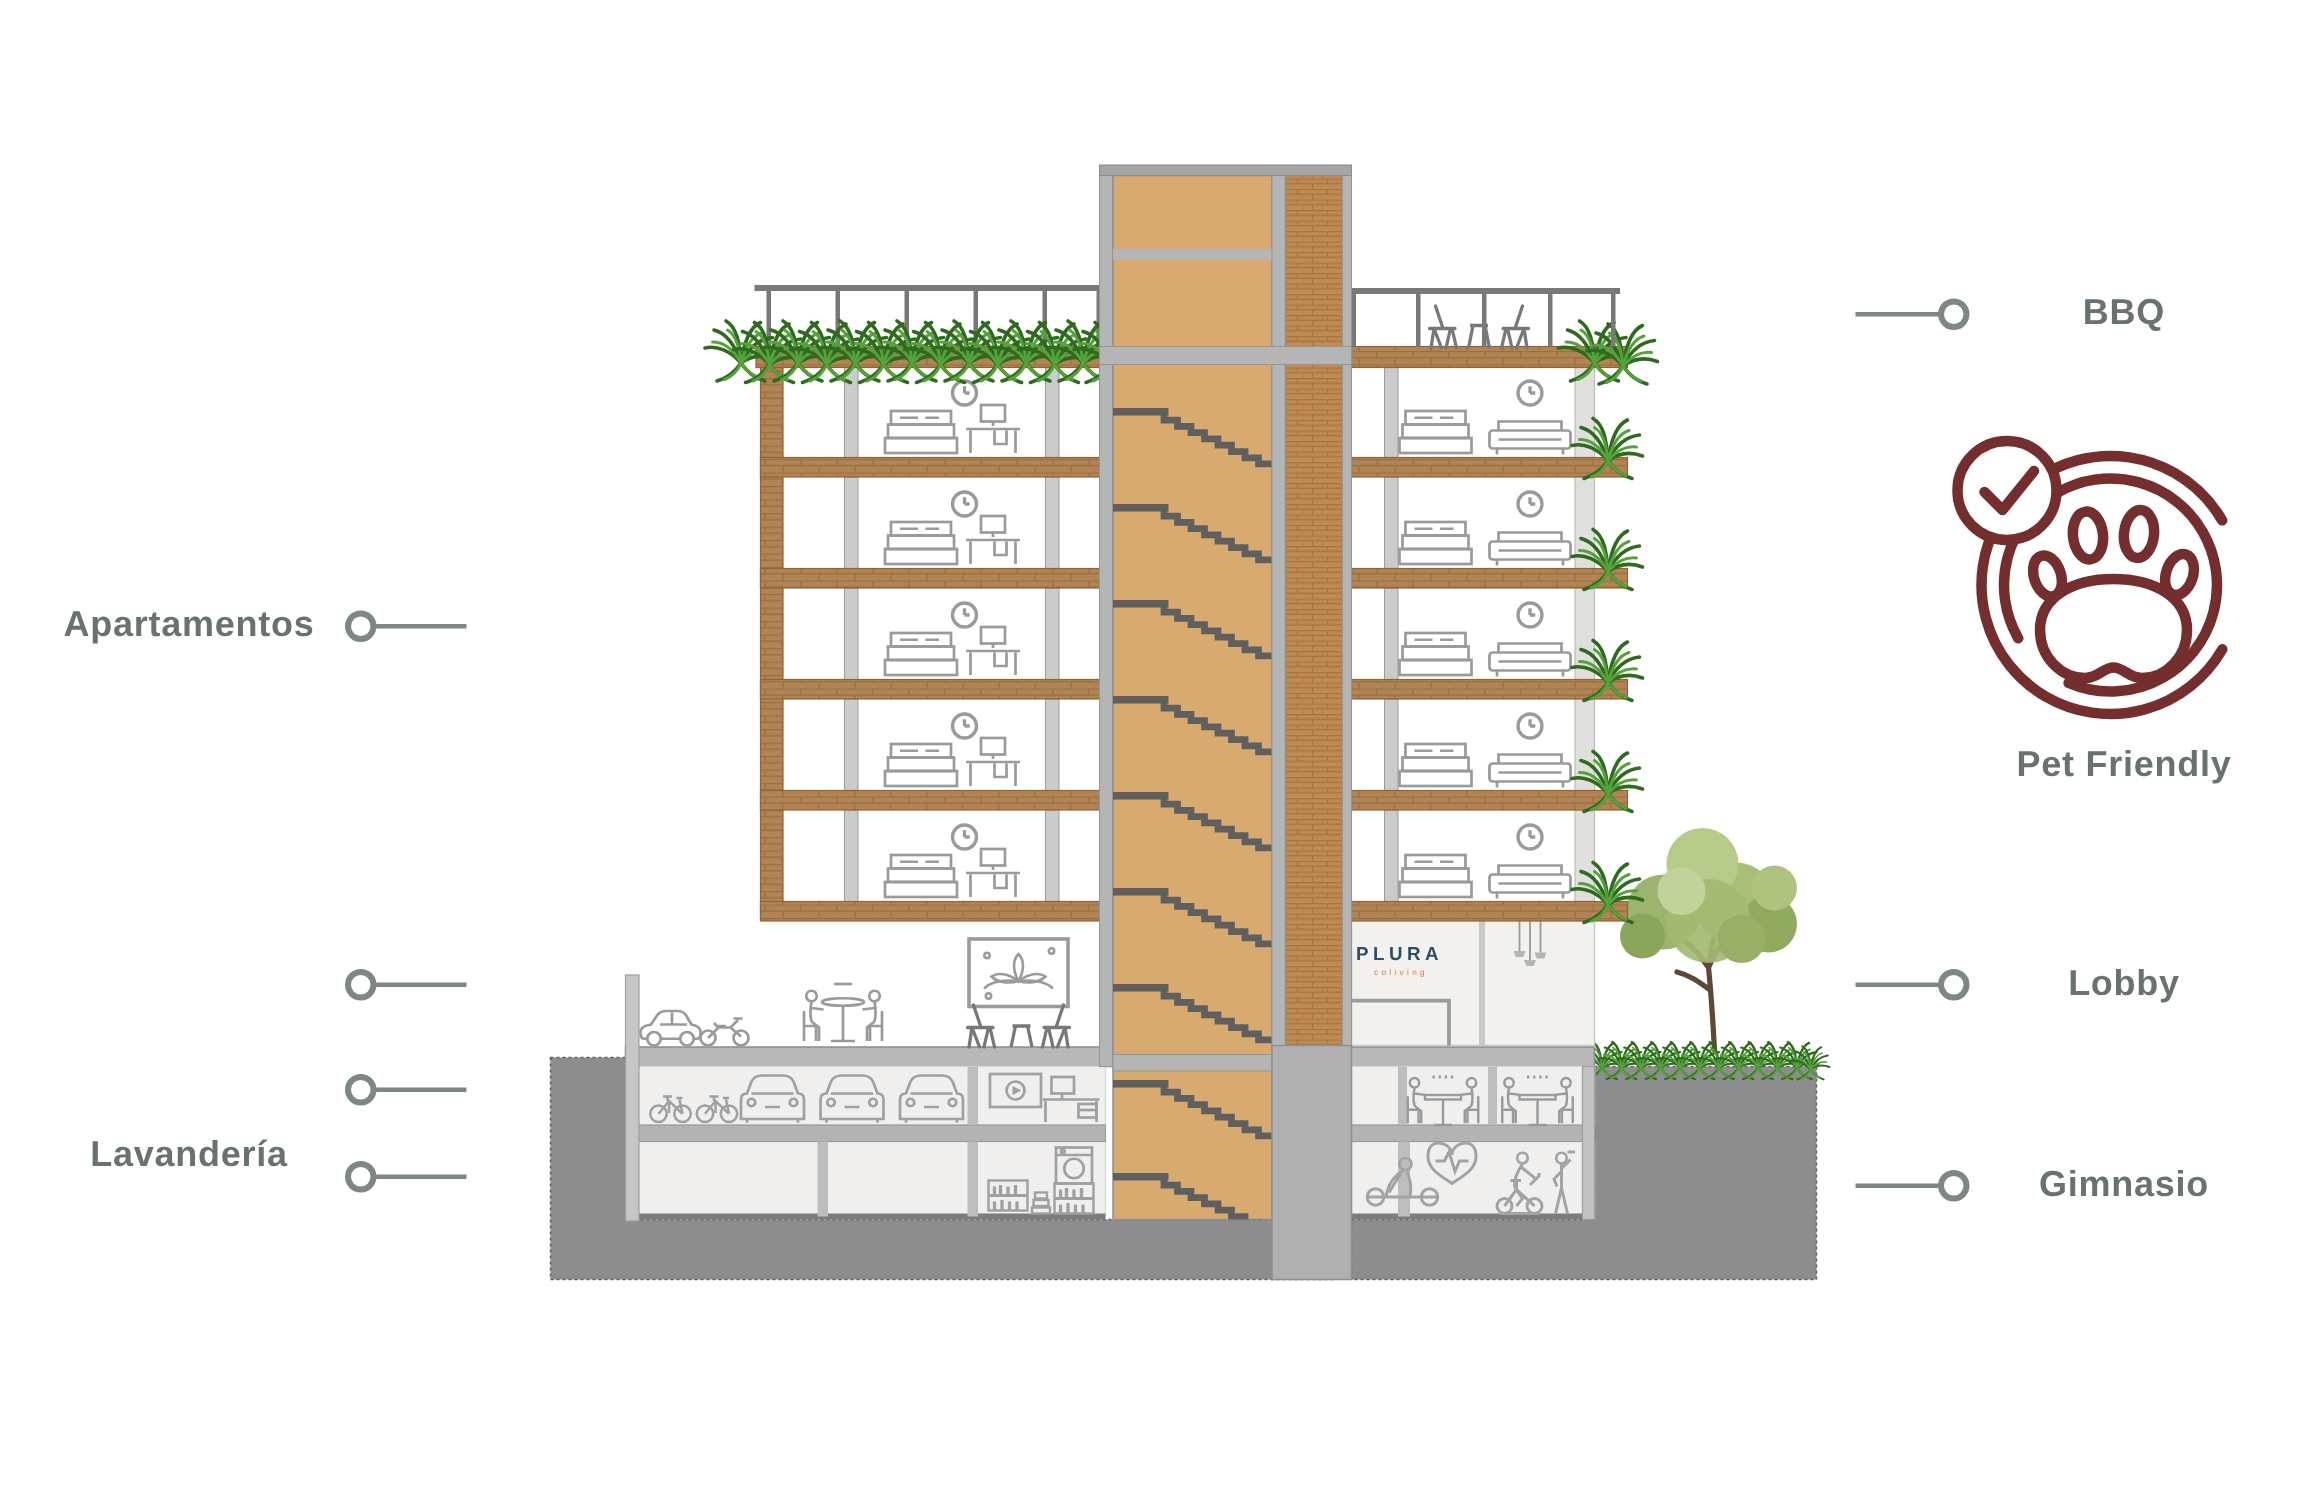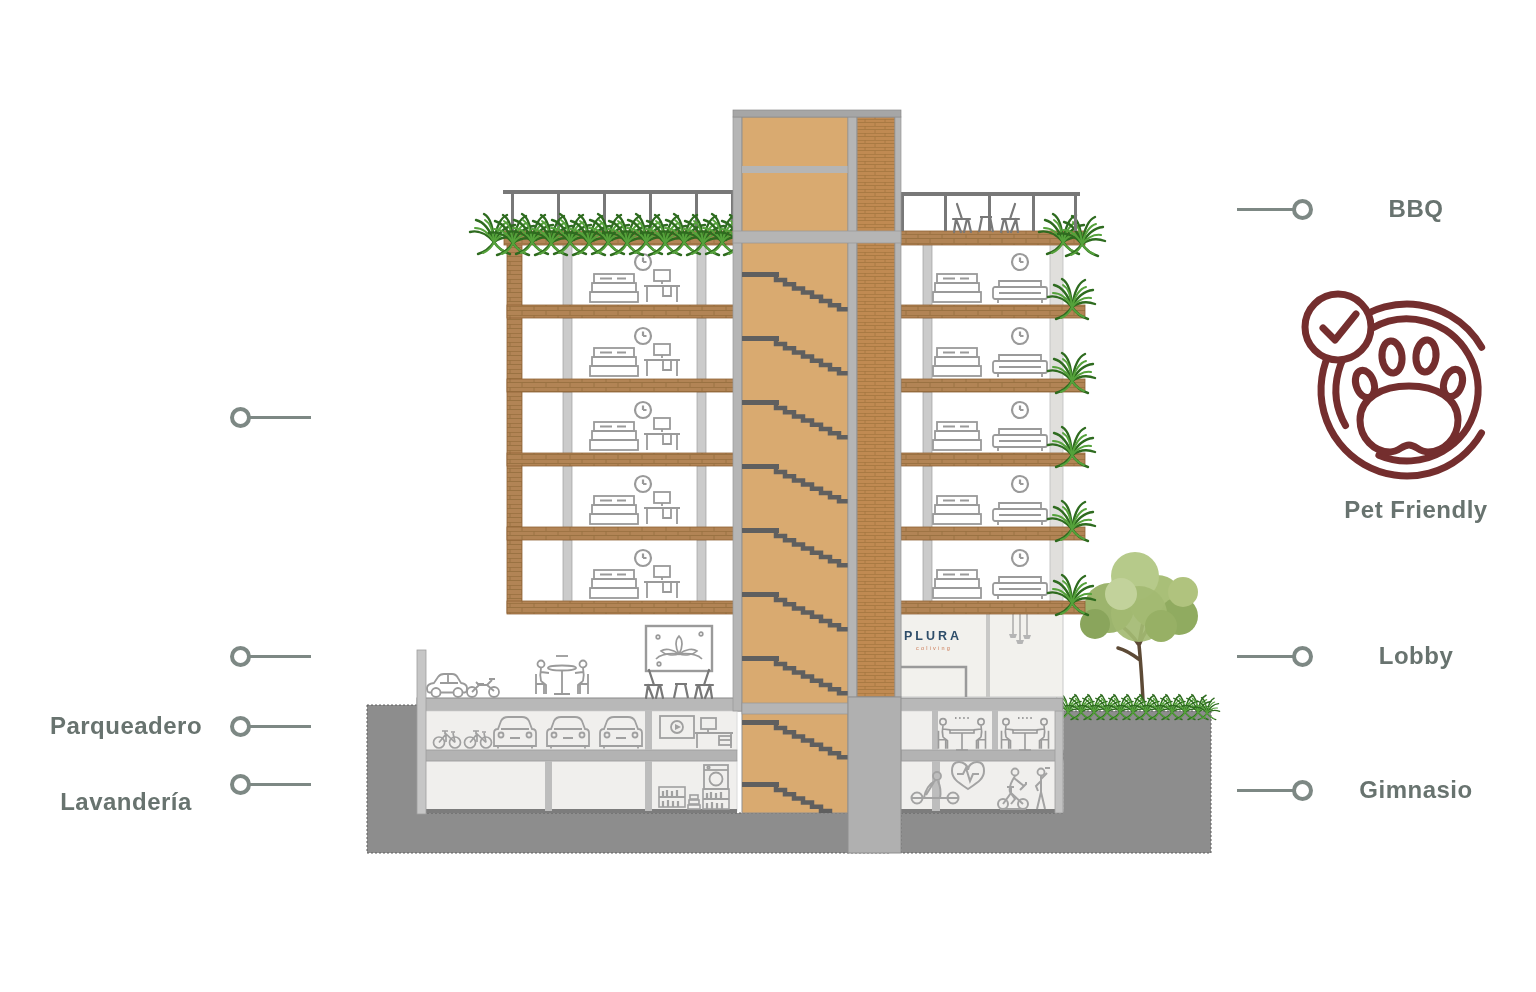--- a/index.html
+++ b/index.html
@@ -447,31 +447,31 @@
       <rect x="742" y="703" width="106" height="11" fill="#b5b5b5" stroke="#969696" stroke-width="0.7"></rect>
       <rect x="848" y="117" width="9" height="580" fill="#b5b5b5" stroke="#969696" stroke-width="0.7"></rect>
       <rect x="857" y="117" width="38" height="580" fill="url(#brickV)" stroke="#8f8f8f" stroke-width="1"></rect>
       <rect x="895" y="117" width="6" height="580" fill="#b5b5b5" stroke="#969696" stroke-width="0.7"></rect>
       <rect x="848" y="697" width="53" height="156" fill="#b0b0b0" stroke="#8f8f8f" stroke-width="1"></rect>
       <rect x="733" y="231" width="168" height="12" fill="#b5b5b5" stroke="#969696" stroke-width="0.7"></rect>
       <rect x="733" y="110" width="168" height="7" fill="#a6a6a6" stroke="#8c8c8c" stroke-width="0.7"></rect>
     </g>
   </svg>
 
+  <div class="lbl lblL" style="top:403px">Apartamentos</div>
   <div class="dot" style="left:230px;top:407px"></div>
   <div class="cline" style="left:249px;top:416px;width:62px"></div>
 
   <div class="dot" style="left:230px;top:646px"></div>
   <div class="cline" style="left:249px;top:655px;width:62px"></div>
 
-  <div class="lbl lblL" style="top:712px">Parqueadero</div>
   <div class="dot" style="left:230px;top:716px"></div>
   <div class="cline" style="left:249px;top:725px;width:62px"></div>
 
-  <div class="lbl lblL" style="top:788px">Lavandería</div>
+  <div class="lbl lblL" style="top:756px">Lavandería</div>
   <div class="dot" style="left:230px;top:774px"></div>
   <div class="cline" style="left:249px;top:783px;width:62px"></div>
 
   <div class="cline" style="left:1237px;top:208px;width:56px"></div>
   <div class="dot" style="left:1292px;top:199px"></div>
   <div class="lbl lblR" style="top:195px">BBQ</div>
 
   <div class="cline" style="left:1237px;top:655px;width:56px"></div>
   <div class="dot" style="left:1292px;top:646px"></div>
   <div class="lbl lblR" style="top:642px">Lobby</div>

